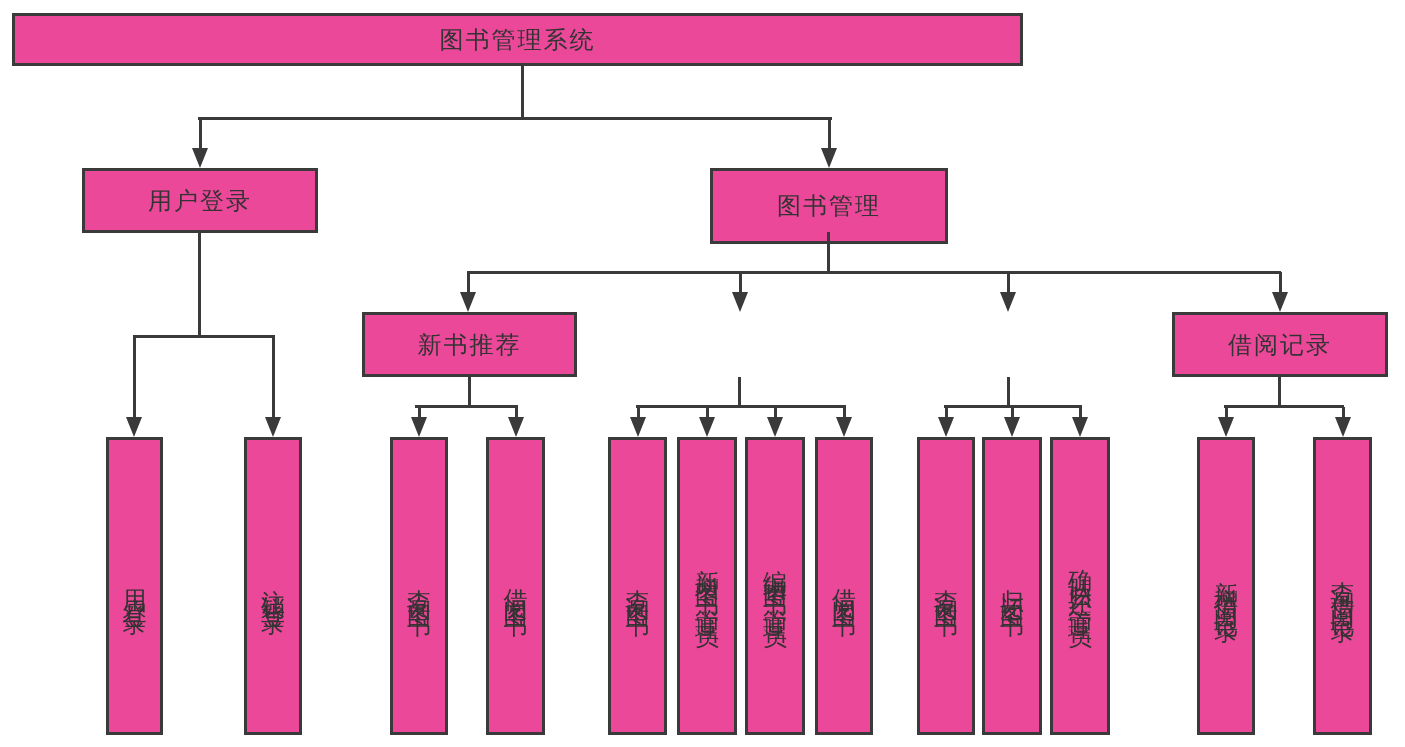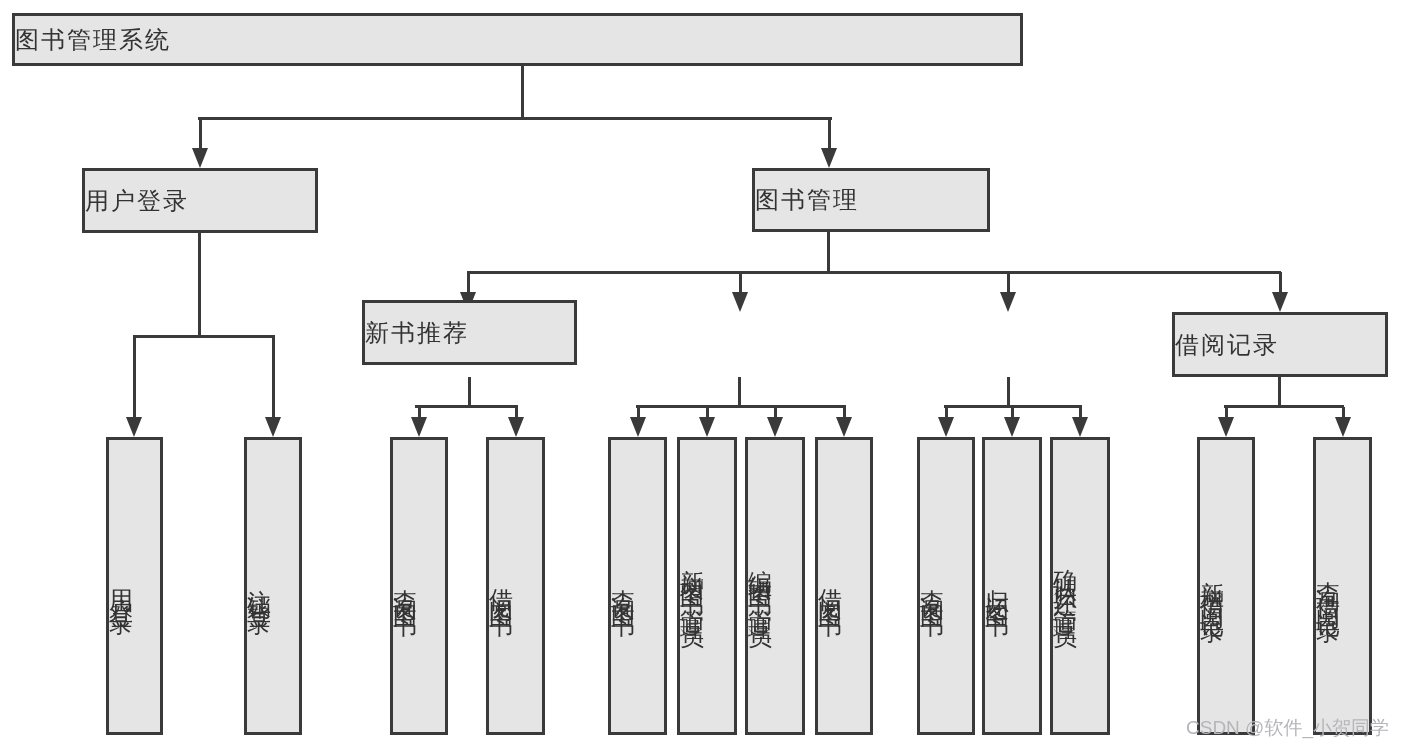--- a/index.html
+++ b/index.html
@@ -12,22 +12,22 @@
     position:relative;
     width:1405px;height:747px;
     background:#ffffff;
     font-family:"Liberation Sans","DejaVu Sans",sans-serif;
     overflow:hidden;
   }
   .box{
     position:absolute;
     box-sizing:border-box;
     border:3px solid var(--line);
-    background:#e5e5e5;
-    display:flex;align-items:center;
+    background:#ec4899;
+    display:flex;align-items:center;justify-content:center;
     color:var(--text);
   }
   .hbox span{
     font-size:24px;
     letter-spacing:2px;
     white-space:nowrap;
   }
   .vbox span{
     writing-mode:vertical-rl;
     text-orientation:mixed;
@@ -78,21 +78,21 @@
       <i class="head"></i>
   </div>
   <div class="arrow" style="left:821px;top:118px;height:50px;">
     <i class="shaft"></i>
       <i class="head"></i>
   </div>
 
   <div class="box hbox" style="left:82px;top:168px;width:236px;height:65px;">
     <span>用户登录</span>
   </div>
-  <div class="box hbox" style="left:710px;top:168px;width:238px;height:64px;margin-left:42px;">
+  <div class="box hbox" style="left:710px;top:168px;width:238px;height:76px;">
     <span>图书管理</span>
   </div>
 
   <i class="vline" style="left:198px;top:232px;width:3px;height:106px;"></i>
   <i class="hline" style="left:133px;top:335px;width:142px;height:3px;"></i>
   <div class="arrow" style="left:126px;top:337px;height:100px;">
     <i class="shaft"></i>
       <i class="head"></i>
   </div>
   <div class="arrow" style="left:265px;top:337px;height:100px;">
@@ -112,21 +112,21 @@
   </div>
   <div class="arrow" style="left:1000px;top:272px;height:40px;">
     <i class="shaft"></i>
       <i class="head"></i>
   </div>
   <div class="arrow" style="left:1272px;top:272px;height:40px;">
     <i class="shaft"></i>
       <i class="head"></i>
   </div>
 
-  <div class="box hbox" style="left:362px;top:300px;width:215px;height:65px;">
+  <div class="box hbox" style="left:362px;top:312px;width:215px;height:65px;">
     <span>新书推荐</span>
   </div>
   <div class="box hbox" style="left:1172px;top:312px;width:216px;height:65px;">
     <span>借阅记录</span>
   </div>
 
   <i class="vline" style="left:468px;top:377px;width:3px;height:31px;"></i>
   <i class="vline" style="left:738px;top:377px;width:3px;height:31px;"></i>
   <i class="vline" style="left:1007px;top:377px;width:3px;height:31px;"></i>
   <i class="vline" style="left:1278px;top:377px;width:3px;height:31px;"></i>
@@ -218,15 +218,14 @@
     <span>确认归还（管理员）</span>
   </div>
 
   <div class="box vbox" style="left:1197px;top:437px;width:58px;height:298px;">
     <span>新增借阅记录</span>
   </div>
   <div class="box vbox" style="left:1313px;top:437px;width:59px;height:298px;">
     <span>查询借阅记录</span>
   </div>
 
-  <div id="watermark">CSDN @软件_小贺同学</div>
 
 </div>
 
 </body></html>

